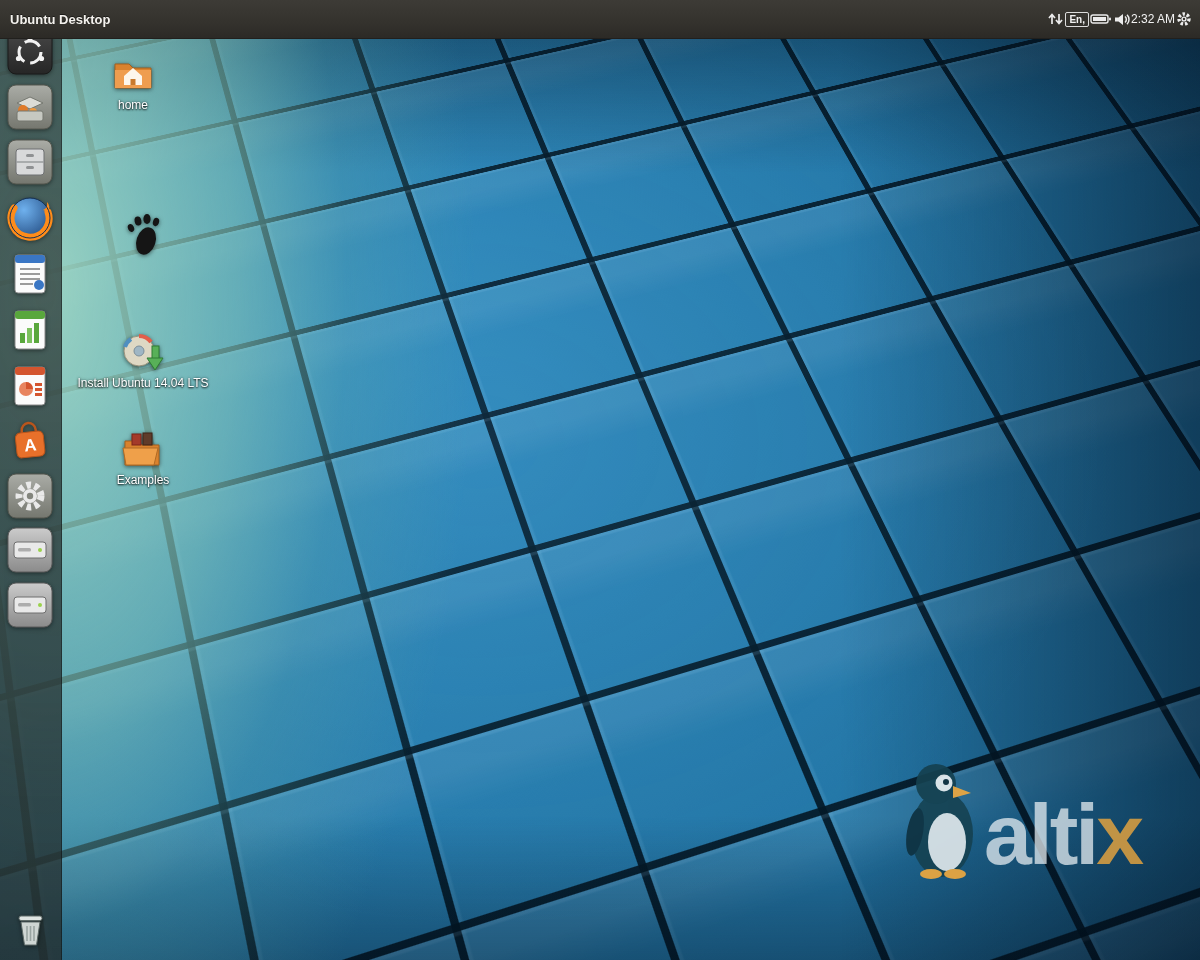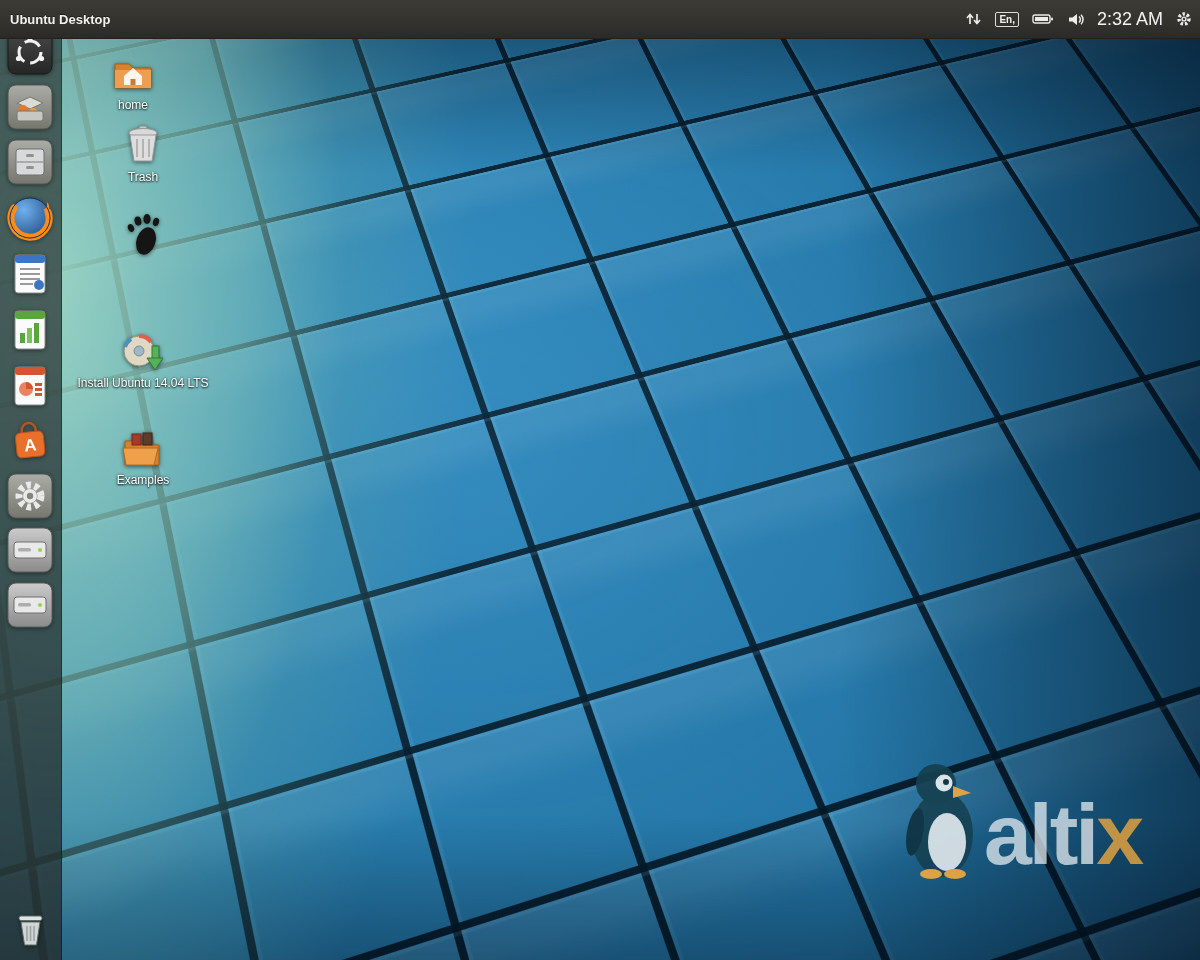--- a/index.html
+++ b/index.html
@@ -39,25 +39,25 @@
              color:rgba(233,239,242,0.80); padding-bottom:6px; }
   .wm-x { color:rgba(235,166,62,0.88); }
 
   
   .panel { position:absolute; left:0; top:0; width:1200px; height:39px; z-index:40;
     background:linear-gradient(180deg,#3d3b36 0%,#34322d 60%,#2c2a26 100%);
     border-bottom:1px solid rgba(0,0,0,0.45);
     display:flex; align-items:center; color:#efefef; }
   .panel-title { font-size:13px; font-weight:bold; margin-left:10px; color:#f4f2ee;
                  text-shadow:0 -1px 0 rgba(0,0,0,0.5); }
-  .panel-right { margin-left:auto; display:flex; align-items:center; gap:13px; padding-right:8px; height:100%; }
+  .panel-right { margin-left:auto; display:flex; align-items:center; gap:1px; padding-right:8px; height:100%; }
   .ind { display:flex; align-items:center; height:100%; cursor:default; }
   .kbd-box { font-size:10px; font-weight:bold; color:#f2f2f2; border:1px solid rgba(240,240,240,0.9);
              border-radius:2px; padding:0 3px; line-height:13px; }
-  .clock { font-size:18px; color:#f2f2f2; }
+  .clock { font-size:12px; color:#f2f2f2; }
 
   
   .launcher { position:absolute; left:0; top:24px; width:62px; height:936px; z-index:30;
     background:linear-gradient(180deg, rgba(46,58,56,0.72), rgba(36,46,46,0.80));
     border-right:1px solid rgba(0,0,0,0.35); }
   .litem { position:absolute; left:7px; width:46px; height:46px; border-radius:9px; }
   .litem svg { filter:drop-shadow(0 1px 2px rgba(0,0,0,0.45)); }
 
   
   .dicon { position:absolute; width:140px; text-align:center; z-index:10; }
@@ -120,31 +120,20 @@
       <svg width="48" height="48" viewBox="0 0 48 48">
         <path d="M6,16 h14 l4,4 h18 v20 H6 Z" fill="#d9822e" stroke="#a3601e" stroke-width="1"></path>
         <path d="M6,22 h36 v18 H6 Z" fill="#ef9d4f"></path>
         <path d="M15,28 l9,-8 9,8 v9 H15 Z" fill="#fdf6ec"></path>
         <rect x="21.5" y="31" width="5" height="6" fill="#c97a2e"></rect>
       </svg>
     </div>
     <div class="dicon-label">home</div>
   </div>
 
-  <div class="dicon" style="left:73px; top:120px;">
-    <div class="dicon-art">
-      <svg width="48" height="48" viewBox="0 0 48 48">
-        <rect x="20" y="6" width="8" height="4" rx="2" fill="#c9c9c9" stroke="#8f8f8f"></rect>
-        <ellipse cx="24" cy="13" rx="14" ry="4.5" fill="#d9d9d9" stroke="#969696"></ellipse>
-        <path d="M11,15 L15,41 H33 L37,15 Z" fill="#dedede" stroke="#9a9a9a"></path>
-        <path d="M18,19 V37 M24,19 V38 M30,19 V37" stroke="#b3b3b3" stroke-width="2" fill="none"></path>
-      </svg>
-    </div>
-    <div class="dicon-label">Trash</div>
-  </div>
 
   <div class="dicon" style="left:73px; top:210px;">
     <div class="dicon-art">
       <svg width="48" height="48" viewBox="0 0 48 48">
         <ellipse cx="27" cy="31" rx="9.5" ry="14" fill="#151515" transform="rotate(18 27 31)"></ellipse>
         <ellipse cx="12" cy="18" rx="3" ry="4" fill="#151515" transform="rotate(-24 12 18)"></ellipse>
         <ellipse cx="19" cy="11" rx="3.4" ry="4.6" fill="#151515" transform="rotate(-10 19 11)"></ellipse>
         <ellipse cx="28" cy="9" rx="3.6" ry="5" fill="#151515"></ellipse>
         <ellipse cx="37" cy="12" rx="3" ry="4.2" fill="#151515" transform="rotate(18 37 12)"></ellipse>
       </svg>

